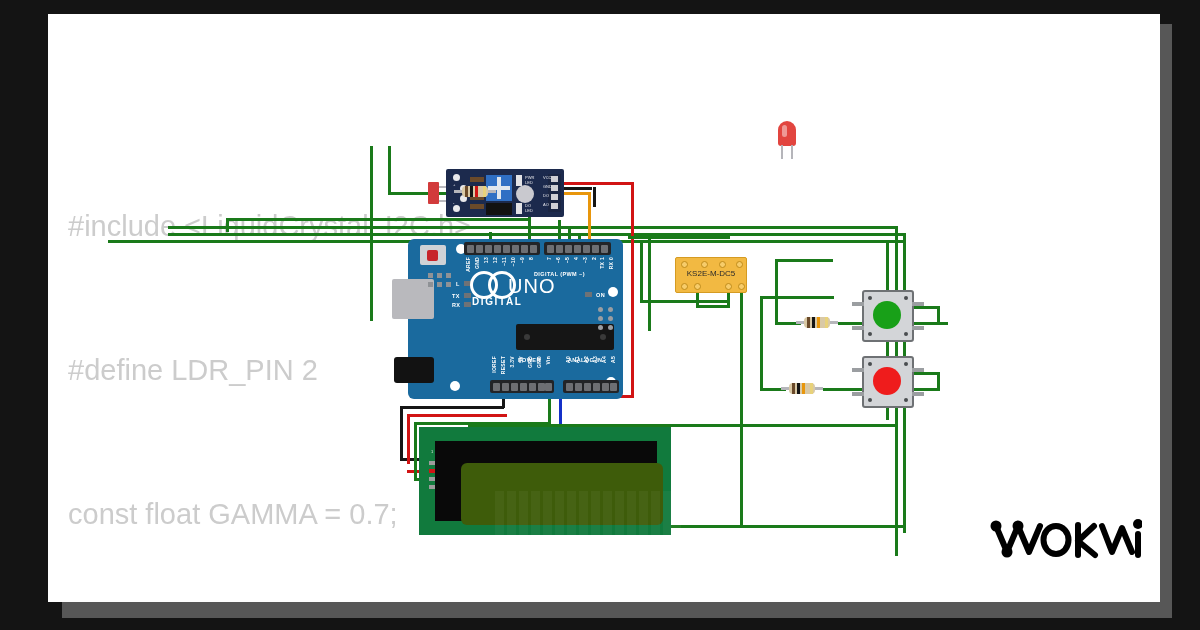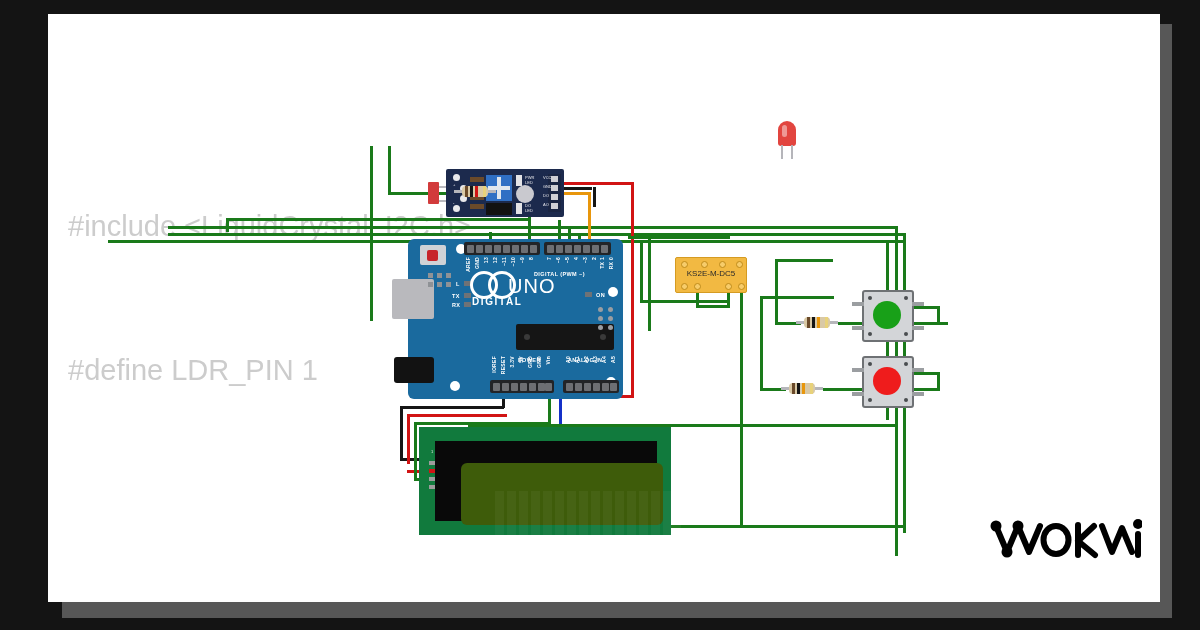--- a/index.html
+++ b/index.html
@@ -138,21 +138,22 @@
 <body>
 
 <div class="stage">
 
   <div class="page-shadow"></div>
 
   <div class="page">
 
     <div class="code">
       <div>#include &lt;LiquidCrystal_I2C.h&gt;</div>
-      <div>#define LDR_PIN 1</div>
+      <div>#define LDR_PIN 2</div>
+      <div>const float GAMMA = 0.7;</div>
       
       
       
       
       
       
       
       
     </div>
 

